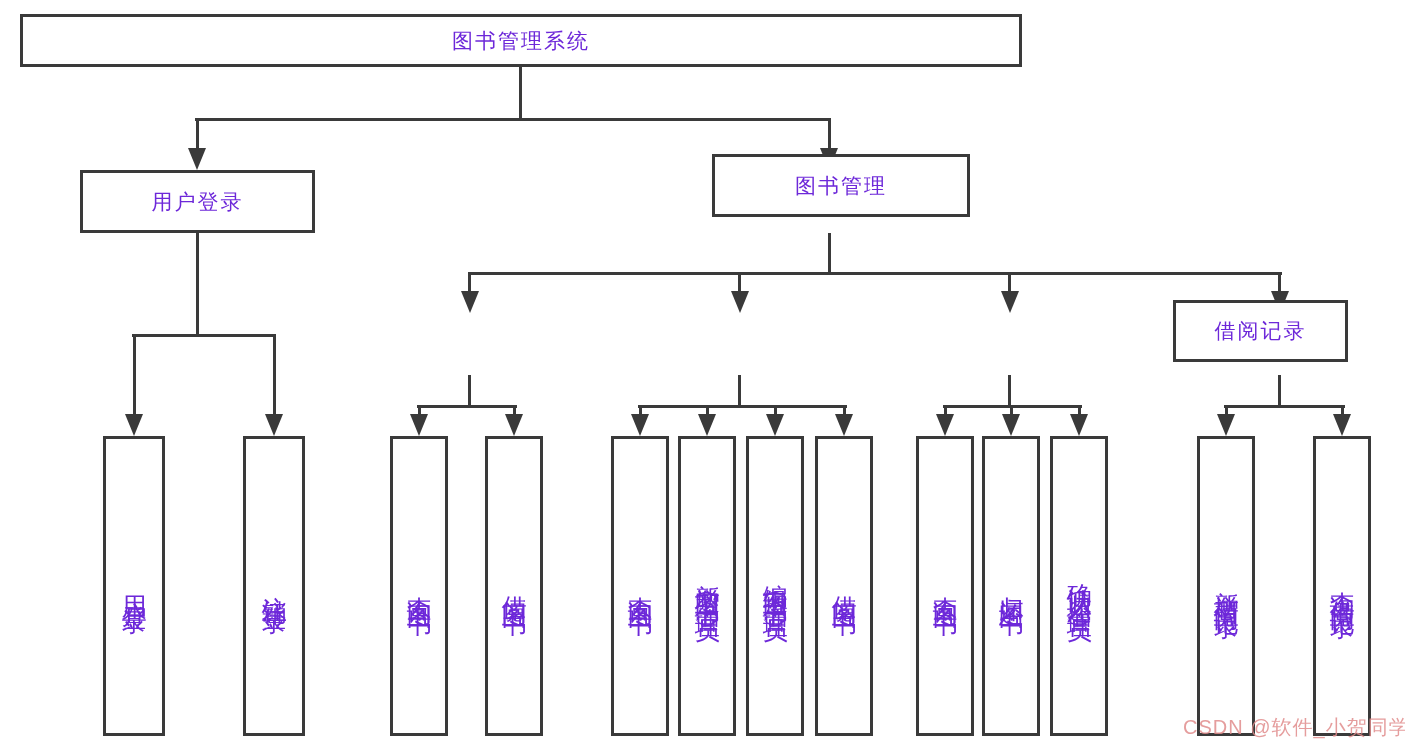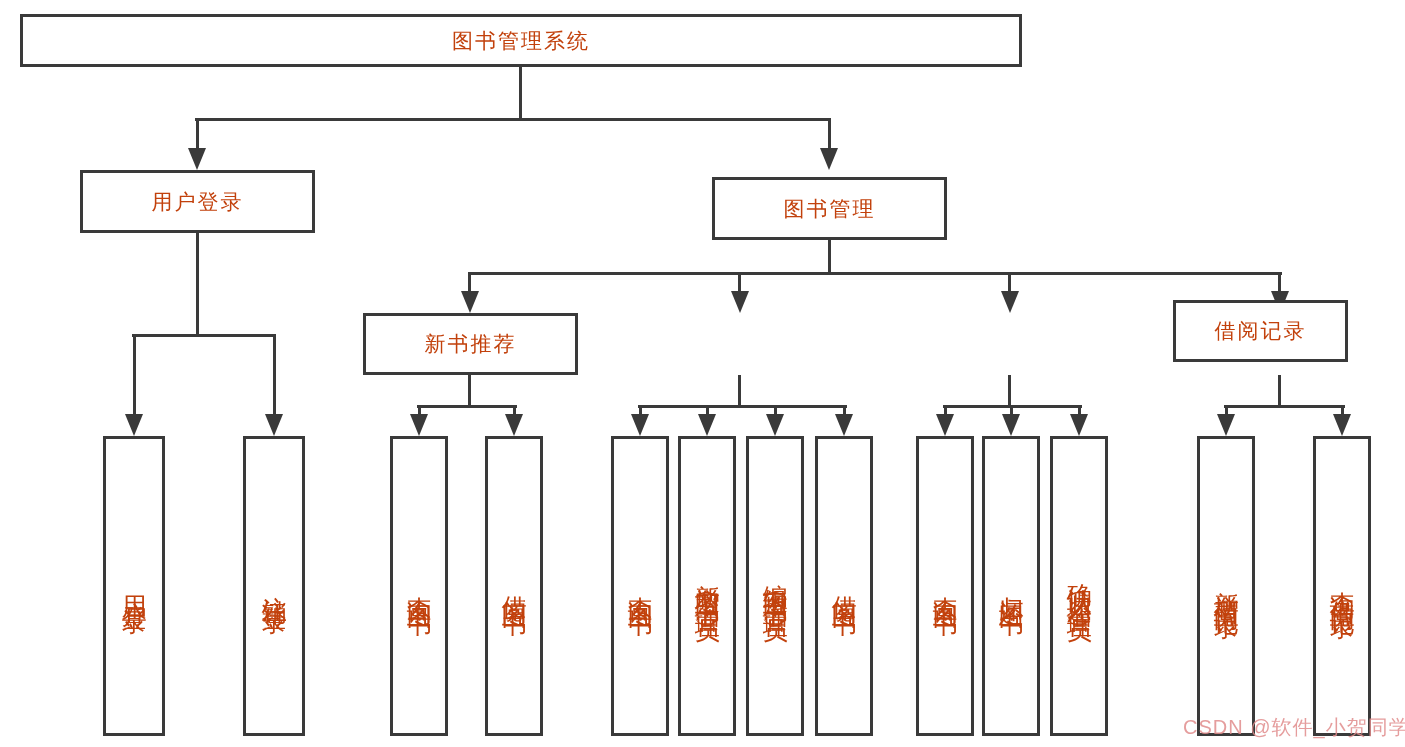--- a/index.html
+++ b/index.html
@@ -3,21 +3,21 @@
 <meta charset="utf-8">
 <style>
   html,body{margin:0;padding:0;background:#fff;}
   .canvas{
     position:relative;width:1405px;height:747px;background:#fff;overflow:hidden;
     font-family:"Liberation Sans","DejaVu Sans",sans-serif;
   }
   .node{
     position:absolute;background:#fff;border:3px solid #3a3a3a;box-sizing:border-box;
     display:flex;align-items:center;justify-content:center;
-    color:#c2410c;font-size:21px;letter-spacing:2px;
+    color:#6d28d9;font-size:21px;letter-spacing:2px;
   }
   .vnode{font-size:25px;letter-spacing:0;}
   .vnode .vtxt{
     writing-mode:vertical-rl;text-orientation:mixed;
     letter-spacing:5px;line-height:1.1;
   }
   .hl{position:absolute;height:3px;background:#3a3a3a;}
   .vl{position:absolute;width:3px;background:#3a3a3a;}
   .arr{
     position:absolute;width:0;height:0;
@@ -94,27 +94,24 @@
   <div class="vl" style="left:1341px;top:405px;height:13px"></div>
   <div class="arr" style="left:1333px;top:414px"></div>
 
   <div class="node" style="left:20px;top:14px;width:1002px;height:53px">
     <span>图书管理系统</span>
   </div>
 
   <div class="node" style="left:80px;top:170px;width:235px;height:63px">
     <span>用户登录</span>
   </div>
-  <div class="node" style="left:712px;top:177px;width:235px;height:63px">
+  <div class="node" style="left:712px;top:154px;width:258px;height:63px">
     <span>图书管理</span>
   </div>
 
-  <div class="node" style="left:363px;top:313px;width:215px;height:62px">
-    <span>新书推荐</span>
-  </div>
   <div class="node" style="left:1173px;top:300px;width:175px;height:62px">
     <span>借阅记录</span>
   </div>
 
   <div class="node vnode" style="left:103px;top:436px;width:62px;height:300px">
     <span class="vtxt">用户登录</span>
   </div>
   <div class="node vnode" style="left:243px;top:436px;width:62px;height:300px">
     <span class="vtxt">注销登录</span>
   </div>

